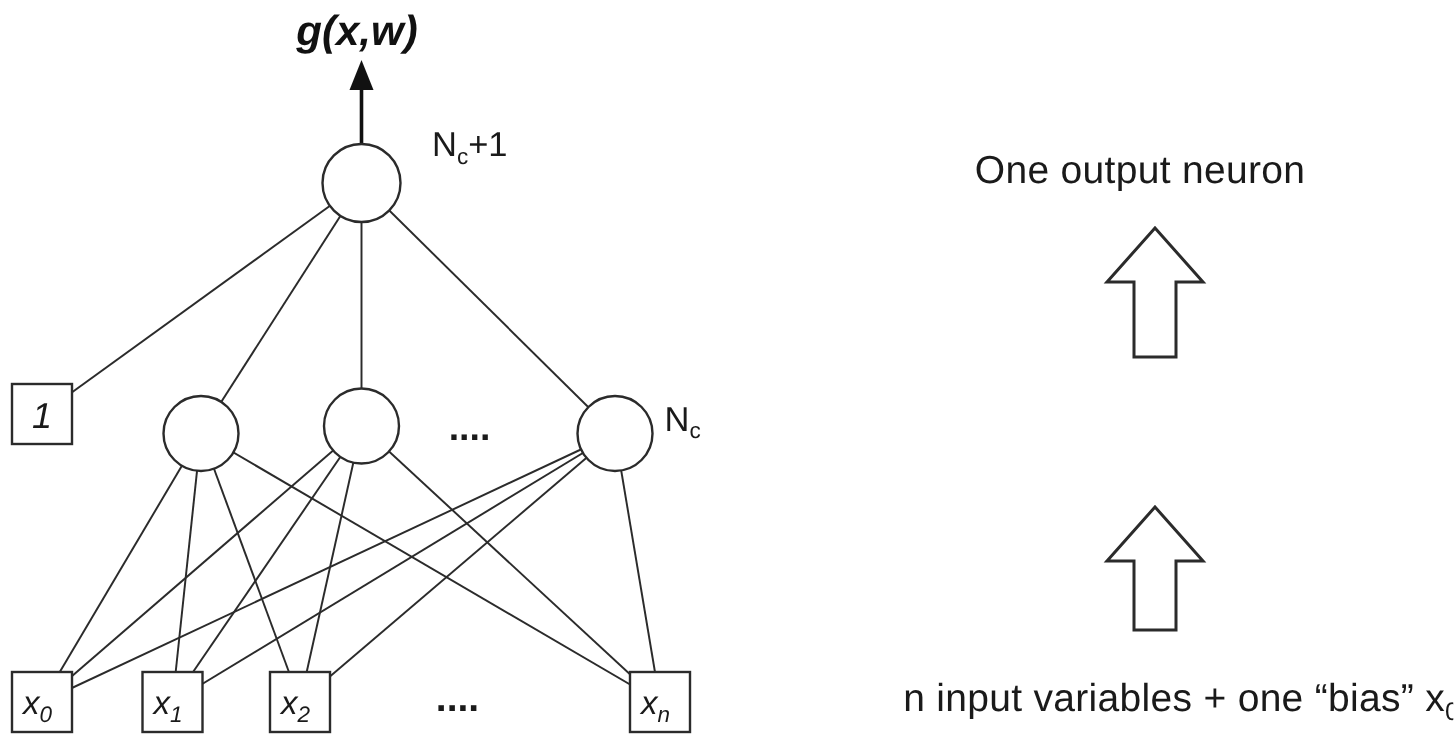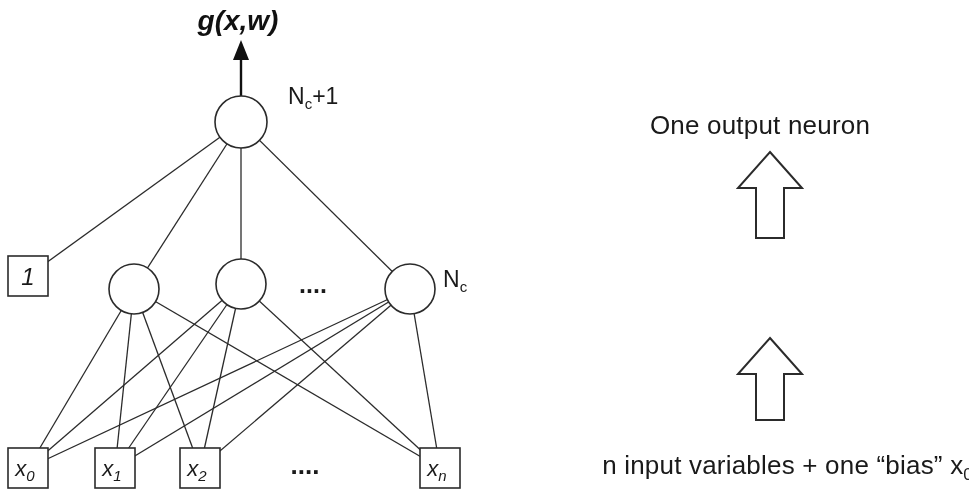--- a/index.html
+++ b/index.html
@@ -14,21 +14,21 @@
   svg{position:absolute;left:0;top:0;font-family:"Liberation Sans",sans-serif;}
   .ann{
     position:absolute;
     font-size:26px;
     color:#1a1a1a;
     text-align:center;
     letter-spacing:0.2px;
     white-space:nowrap;
   }
   .ann sub{font-size:17px;}
-  #ann-output{top:110px;left:585px;width:350px;}
+  #ann-output{top:98px;left:585px;width:350px;}
   #ann-hidden{top:268px;left:545px;width:424px;}
   #ann-input{top:450px;left:542px;width:431px;text-align:right;}
 </style>
 </head>
 <body>
 
 <div class="stage">
 
   <svg width="969" height="496" viewBox="0 0 969 496">
 

